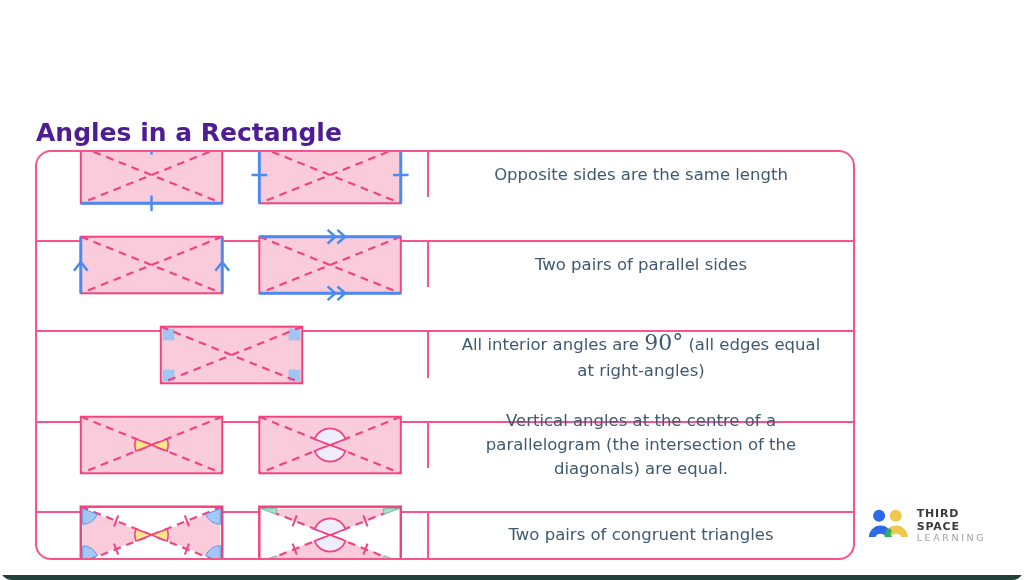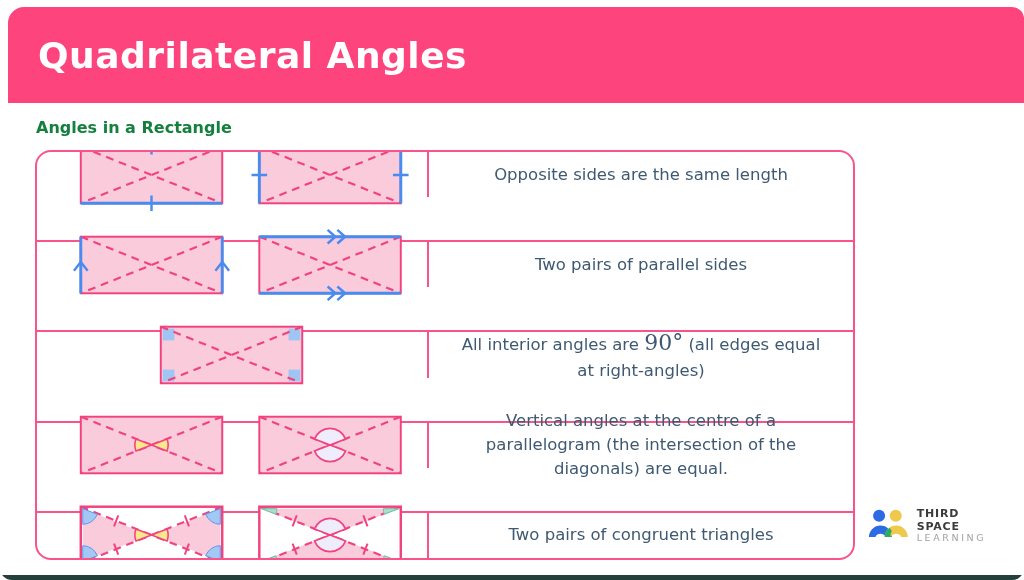--- a/index.html
+++ b/index.html
@@ -4,21 +4,21 @@
 <style>
   html,body{margin:0;padding:0;background:#ffffff;font-family:"DejaVu Sans","Liberation Sans",sans-serif;}
   .page{position:relative;width:1024px;height:580px;background:#ffffff;border-radius:12px;overflow:hidden;}
 
   
   .header{position:absolute;left:8px;right:0;top:7px;height:96px;background:#FD447D;
           border-radius:16px 12px 0 0;display:flex;align-items:center;}
   .header h1{margin:0 0 0 30px;color:#ffffff;font-size:36px;font-weight:800;letter-spacing:0.5px;}
 
   
-  .subtitle{position:absolute;left:36px;top:118px;font-size:16px;font-weight:700;color:#15803d;text-align:center;}
+  .subtitle{position:absolute;left:36px;top:118px;font-size:25px;font-weight:700;color:#4c1d95;text-align:center;}
 
   
   .table{position:absolute;left:35px;top:150px;width:820px;height:410px;
          border:2px solid #F8548A;border-radius:16px;display:flex;flex-direction:column;
          box-sizing:border-box;overflow:hidden;background:#ffffff;gap:43px;}
   .t-row{display:flex;flex:1;border-top:2px solid #F8548A;min-height:0;}
   .t-row:first-child{border-top:none;}
   .cell-diagram{width:392px;box-sizing:border-box;border-right:2px solid #F8548A;
                 display:flex;align-items:center;justify-content:center;}
   .cell-text{flex:1;display:flex;align-items:center;justify-content:center;text-align:center;
@@ -35,23 +35,20 @@
   .logo-line2{font-size:9.5px;font-weight:400;color:#A2A2A2;letter-spacing:2.6px;}
 
   
   .footer-bar{position:absolute;left:0;right:0;bottom:0;height:5px;background:#24403B;}
 </style>
 </head>
 <body>
 
 <div class="page">
 
-  <div class="header">
-    <h1>Quadrilateral Angles</h1>
-  </div>
 
   <div class="subtitle">Angles in a Rectangle</div>
 
   <div class="table">
 
     <div class="t-row">
       <div class="cell-diagram">
         <svg width="390" height="80" viewBox="0 0 390 82">
 
           <rect x="40" y="12" width="145" height="58" fill="#F9CBDB" stroke="#F2427E" stroke-width="2"></rect>

